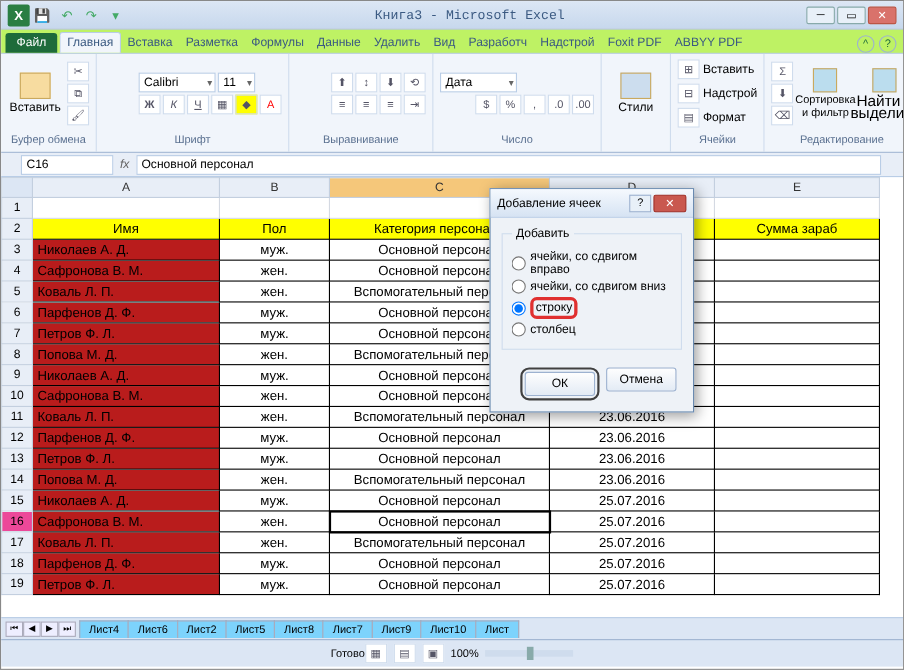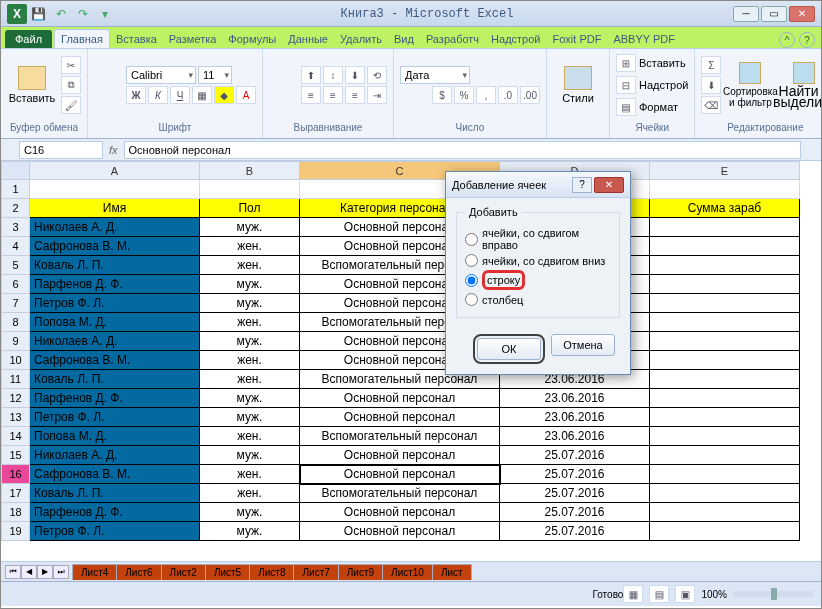--- a/index.html
+++ b/index.html
@@ -32,33 +32,33 @@
 .namebox { width:84px; height:18px; border:1px solid #b9cde6; background:#fff; padding:0 4px; display:flex; align-items:center; }
 .fx { margin:0 6px; font-style:italic; color:#666; }
 .fbar { flex:1; height:18px; border:1px solid #b9cde6; background:#fff; padding:0 4px; display:flex; align-items:center; margin-right:20px; }
 .grid-area { position:relative; height:400px; overflow:hidden; }
 table.sheet { border-collapse:collapse; font-size:12px; table-layout:fixed; }
 table.sheet th { background:#e8eef7; border:1px solid #c3cfdf; font-weight:normal; height:18px; font-size:11px; color:#333; }
 table.sheet th.corner { width:28px; background:#dce6f4; }
 table.sheet td { border:1px solid #000; height:19px; padding:0 4px; background:#fff; overflow:hidden; white-space:nowrap; }
 table.sheet td.rh { background:#e8eef7; border:1px solid #c3cfdf; text-align:center; width:28px; font-size:11px; }
 table.sheet tr.hdr td.cell { background:#ffff00; text-align:center; font-weight:normal; }
-table.sheet td.name { background:#0369a1; }
+table.sheet td.name { background:#b91c1c; }
 table.sheet td.gender { text-align:center; }
 table.sheet td.cat { text-align:center; }
 table.sheet td.date { text-align:center; }
 table.sheet tr.sel td.rh { background:#ec4899; }
 table.sheet tr.sel td.cell.cat { outline:2px solid #000; outline-offset:-1px; }
 table.sheet tr.blank td.cell { border:1px solid #d4d9e2; }
 table.sheet th.sel { background:#f5c77a; }
 .sheettabs { height:20px; background:#dce6f4; display:flex; align-items:center; font-size:10px; border-top:1px solid #b9cde6; }
 .sheettabs .nav { display:flex; gap:0; padding:0 4px; }
 .sheettabs .nav div { width:16px; height:14px; border:1px solid #aab; background:#eef; font-size:8px; display:flex; align-items:center; justify-content:center; }
-.sheettabs .st { padding:2px 8px; background:#c2410c; border:1px solid #aab; border-bottom:none; margin-left:-1px; }
-.statusbar { height:20px; background:#dce6f4; display:flex; align-items:center; font-size:10px; padding:12px 8px; justify-content:flex-end; border-top:1px solid #9db2d0; }
+.sheettabs .st { padding:2px 8px; background:#7dd3fc; border:1px solid #aab; border-bottom:none; margin-left:-1px; }
+.statusbar { height:20px; background:#dce6f4; display:flex; align-items:center; font-size:10px; padding:12px 8px; justify-content:center; border-top:1px solid #9db2d0; }
 .dialog { position:absolute; left:444px; top:170px; width:186px; background:#eef2f7; border:1px solid #6a8ab0; box-shadow:3px 3px 12px rgba(0,0,0,.4); font-size:11px; }
 .dialog .dtitle { height:26px; background:linear-gradient(#f5f9fe,#d6e3f3); display:flex; align-items:center; padding:0 6px; border-bottom:1px solid #b9cde6; }
 .dialog .dtitle span { flex:1; }
 .dialog .dtitle .dhelp { width:20px; height:16px; border:1px solid #9db2d0; background:#e8f0f8; display:flex; align-items:center; justify-content:center; font-size:10px; margin-right:2px; }
 .dialog .dtitle .dclose { width:30px; height:16px; background:#c9584f; border:1px solid #a03028; border-radius:2px; color:#fff; display:flex; align-items:center; justify-content:center; font-size:10px; }
 .dialog .dbody { padding:8px 10px; }
 .dialog fieldset { border:1px solid #cfdced; padding:6px 8px 8px; }
 .dialog legend { padding:0 4px; }
 .dialog label { display:flex; align-items:center; gap:4px; margin:3px 0; }
 .dialog input[type=radio] { margin:0; }

